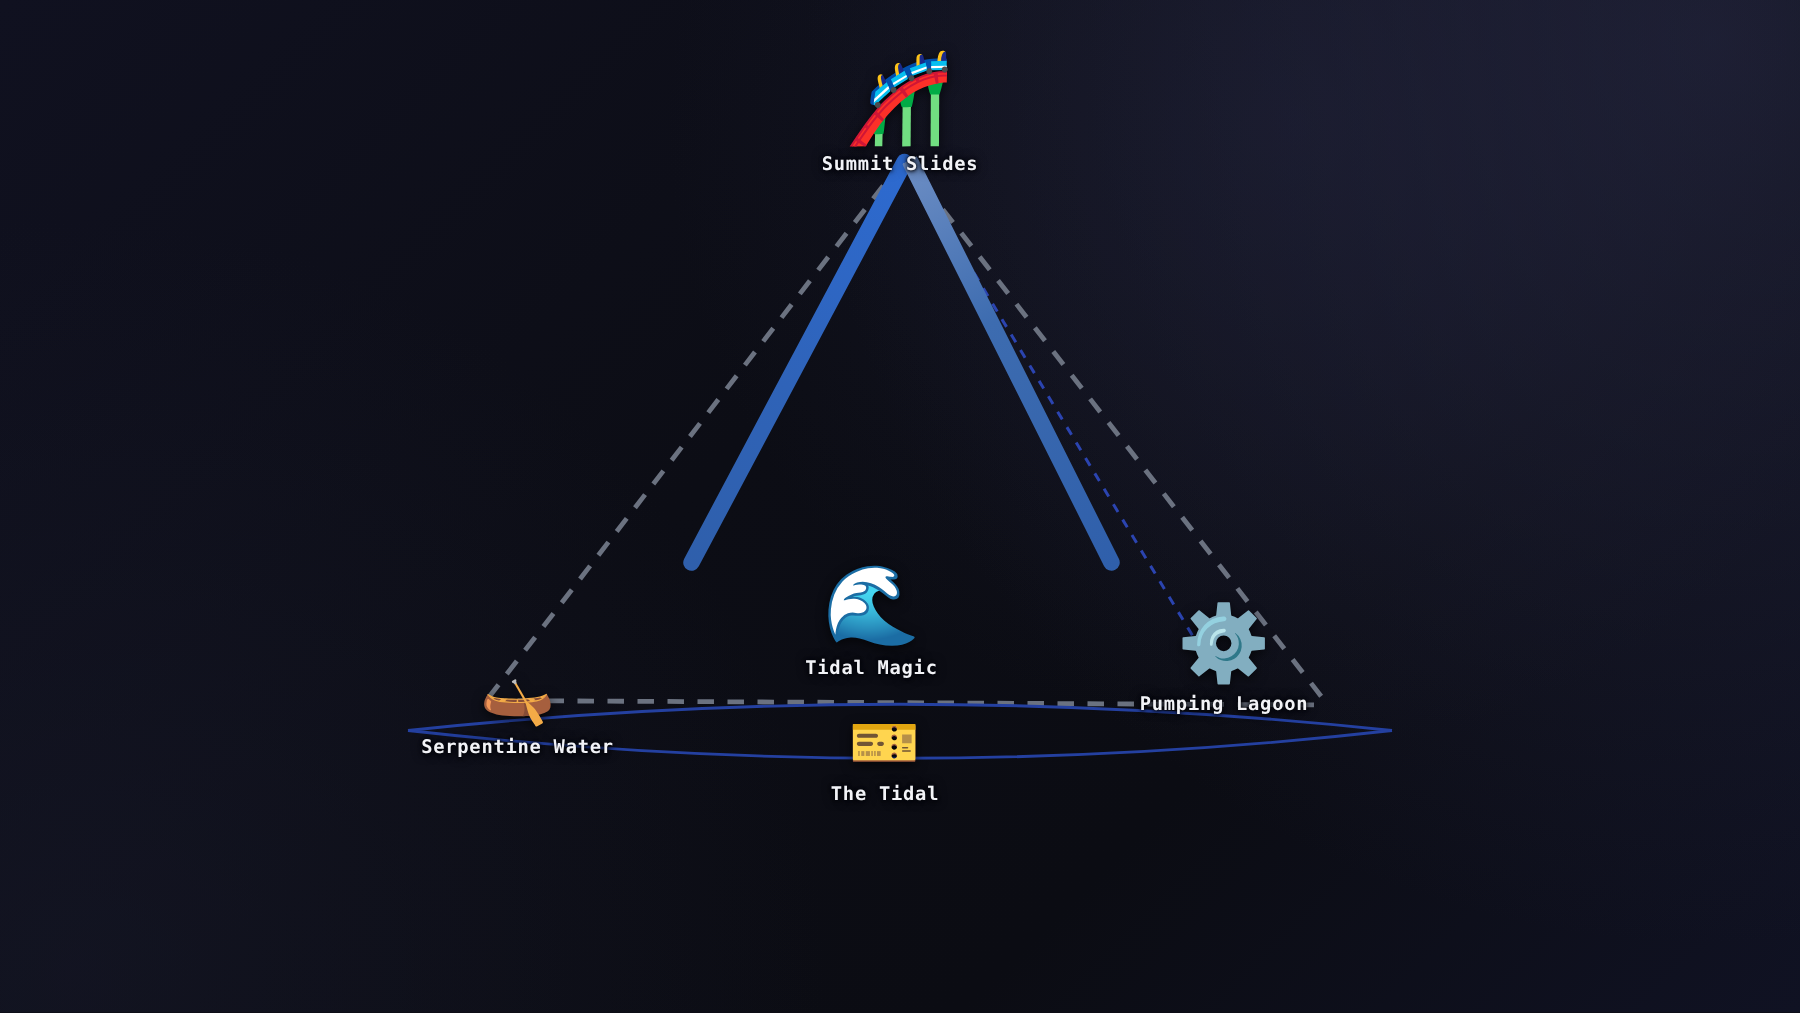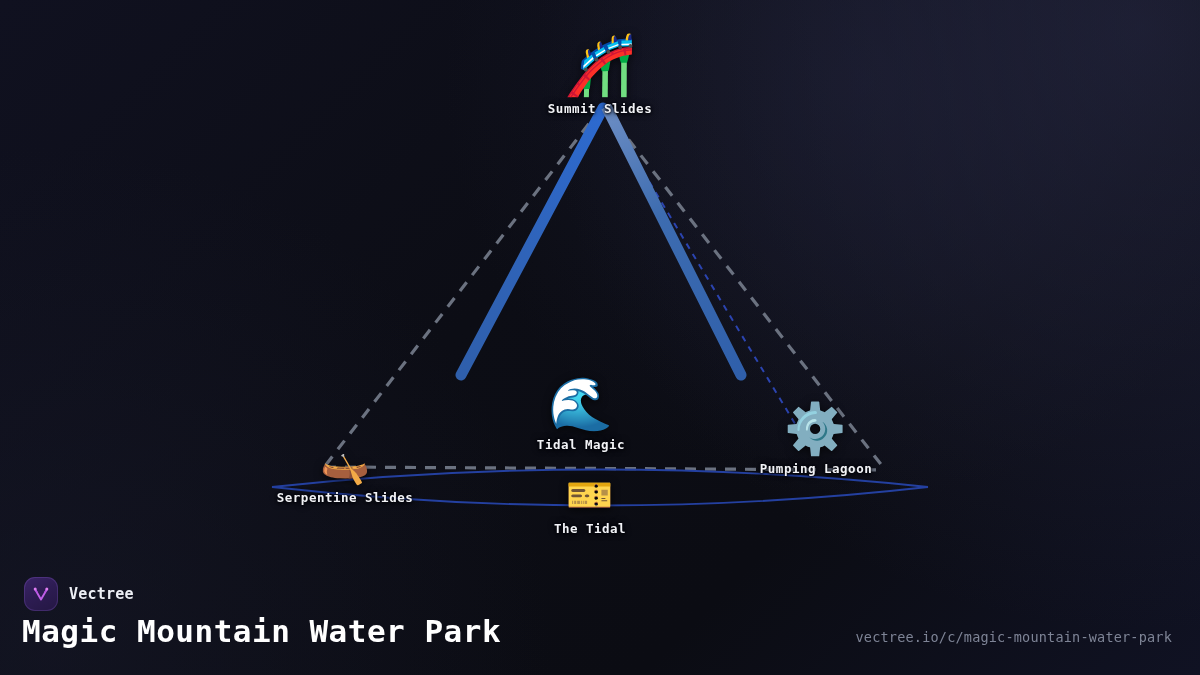--- a/index.html
+++ b/index.html
@@ -126,37 +126,22 @@
     <span class="nlabel">Tidal Magic</span>
   </div>
 
   <div class="node" id="node-pumping">
     <span class="glyph">⚙️</span>
     <span class="nlabel">Pumping Lagoon</span>
   </div>
 
   <div class="node" id="node-river">
     <span class="glyph">🛶</span>
-    <span class="nlabel">Serpentine Slides</span>
+    <span class="nlabel">Serpentine Water</span>
   </div>
 
   <div class="node" id="node-gate">
     <span class="glyph">🎫</span>
     <span class="nlabel">The Tidal</span>
   </div>
 
-  <div id="footer">
-    <div id="brand">
-      <div id="brand-mark">
-        <svg width="20" height="20" viewBox="0 0 20 20" xmlns="http://www.w3.org/2000/svg">
-          <path d="M4.2 5.4 L10 15.4 L15.8 5.4" fill="none" stroke="#c05fe8" stroke-width="1.9" stroke-linecap="round" stroke-linejoin="round"></path>
-          <path d="M4.2 5.4 L6.0 8.2 M15.8 5.4 L14.0 8.2" fill="none" stroke="#b650e0" stroke-width="1.4" stroke-linecap="round"></path>
-          <circle cx="4.2" cy="5.0" r="1.5" fill="#e07ef2"></circle>
-          <circle cx="15.8" cy="5.0" r="1.5" fill="#e07ef2"></circle>
-        </svg>
-      </div>
-      <span id="brand-name">Vectree</span>
-    </div>
-    <div id="page-title">Magic Mountain Water Park</div>
-    <div id="footer-url">vectree.io/c/magic-mountain-water-park</div>
-  </div>
 
 </div>
 
 </body></html>

